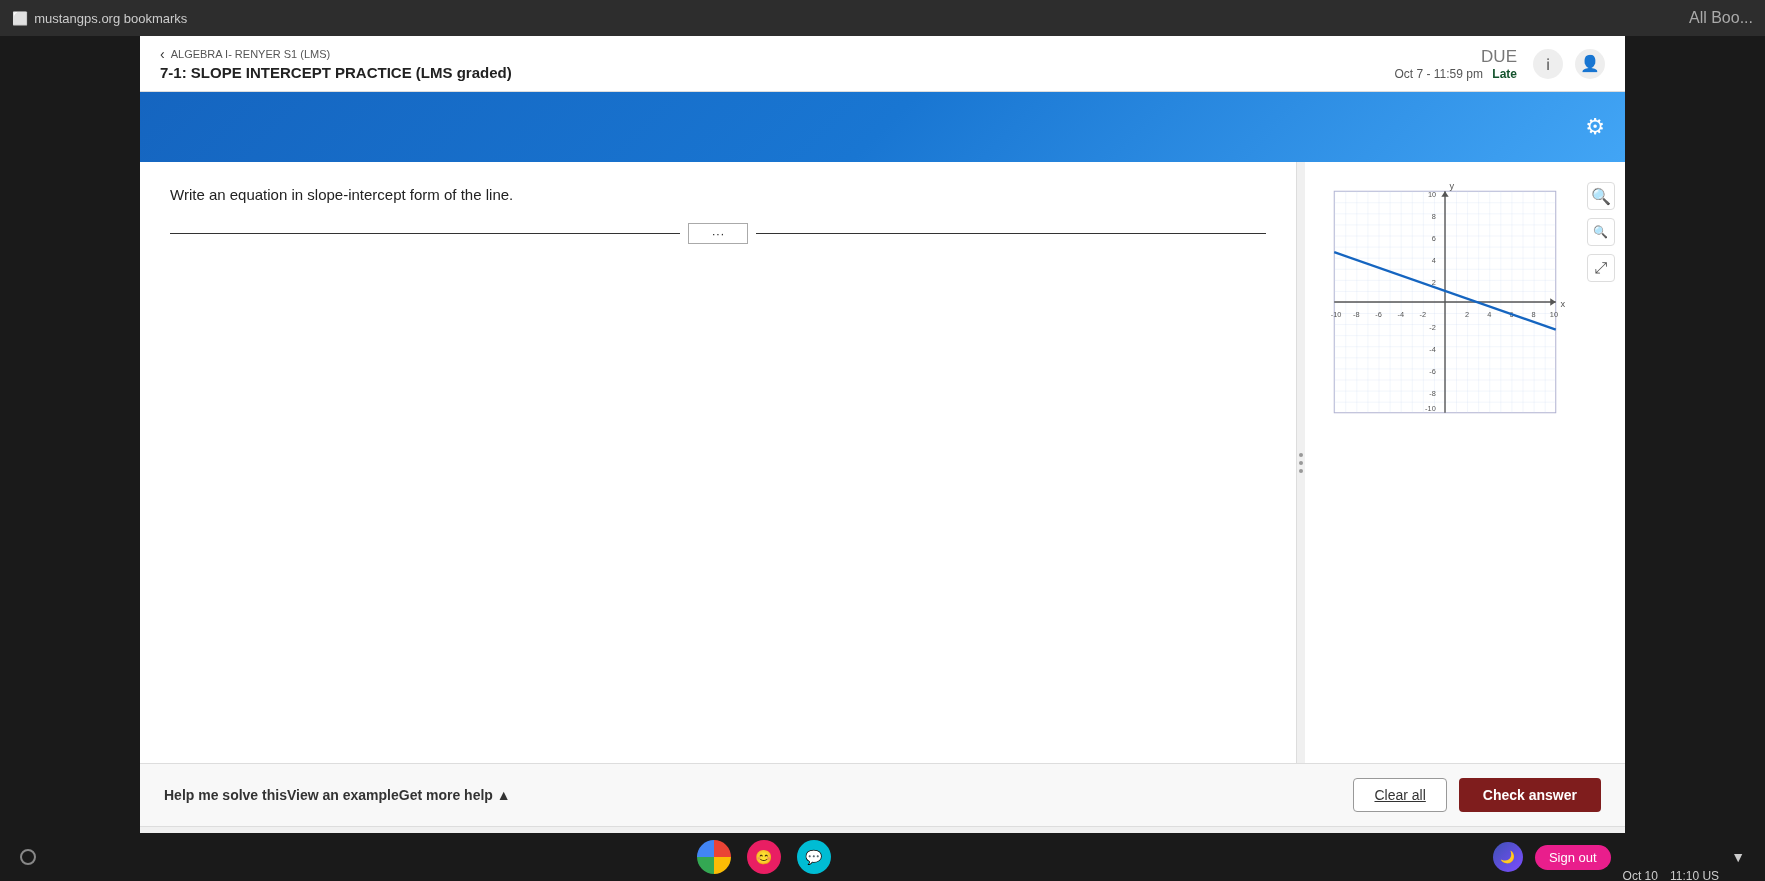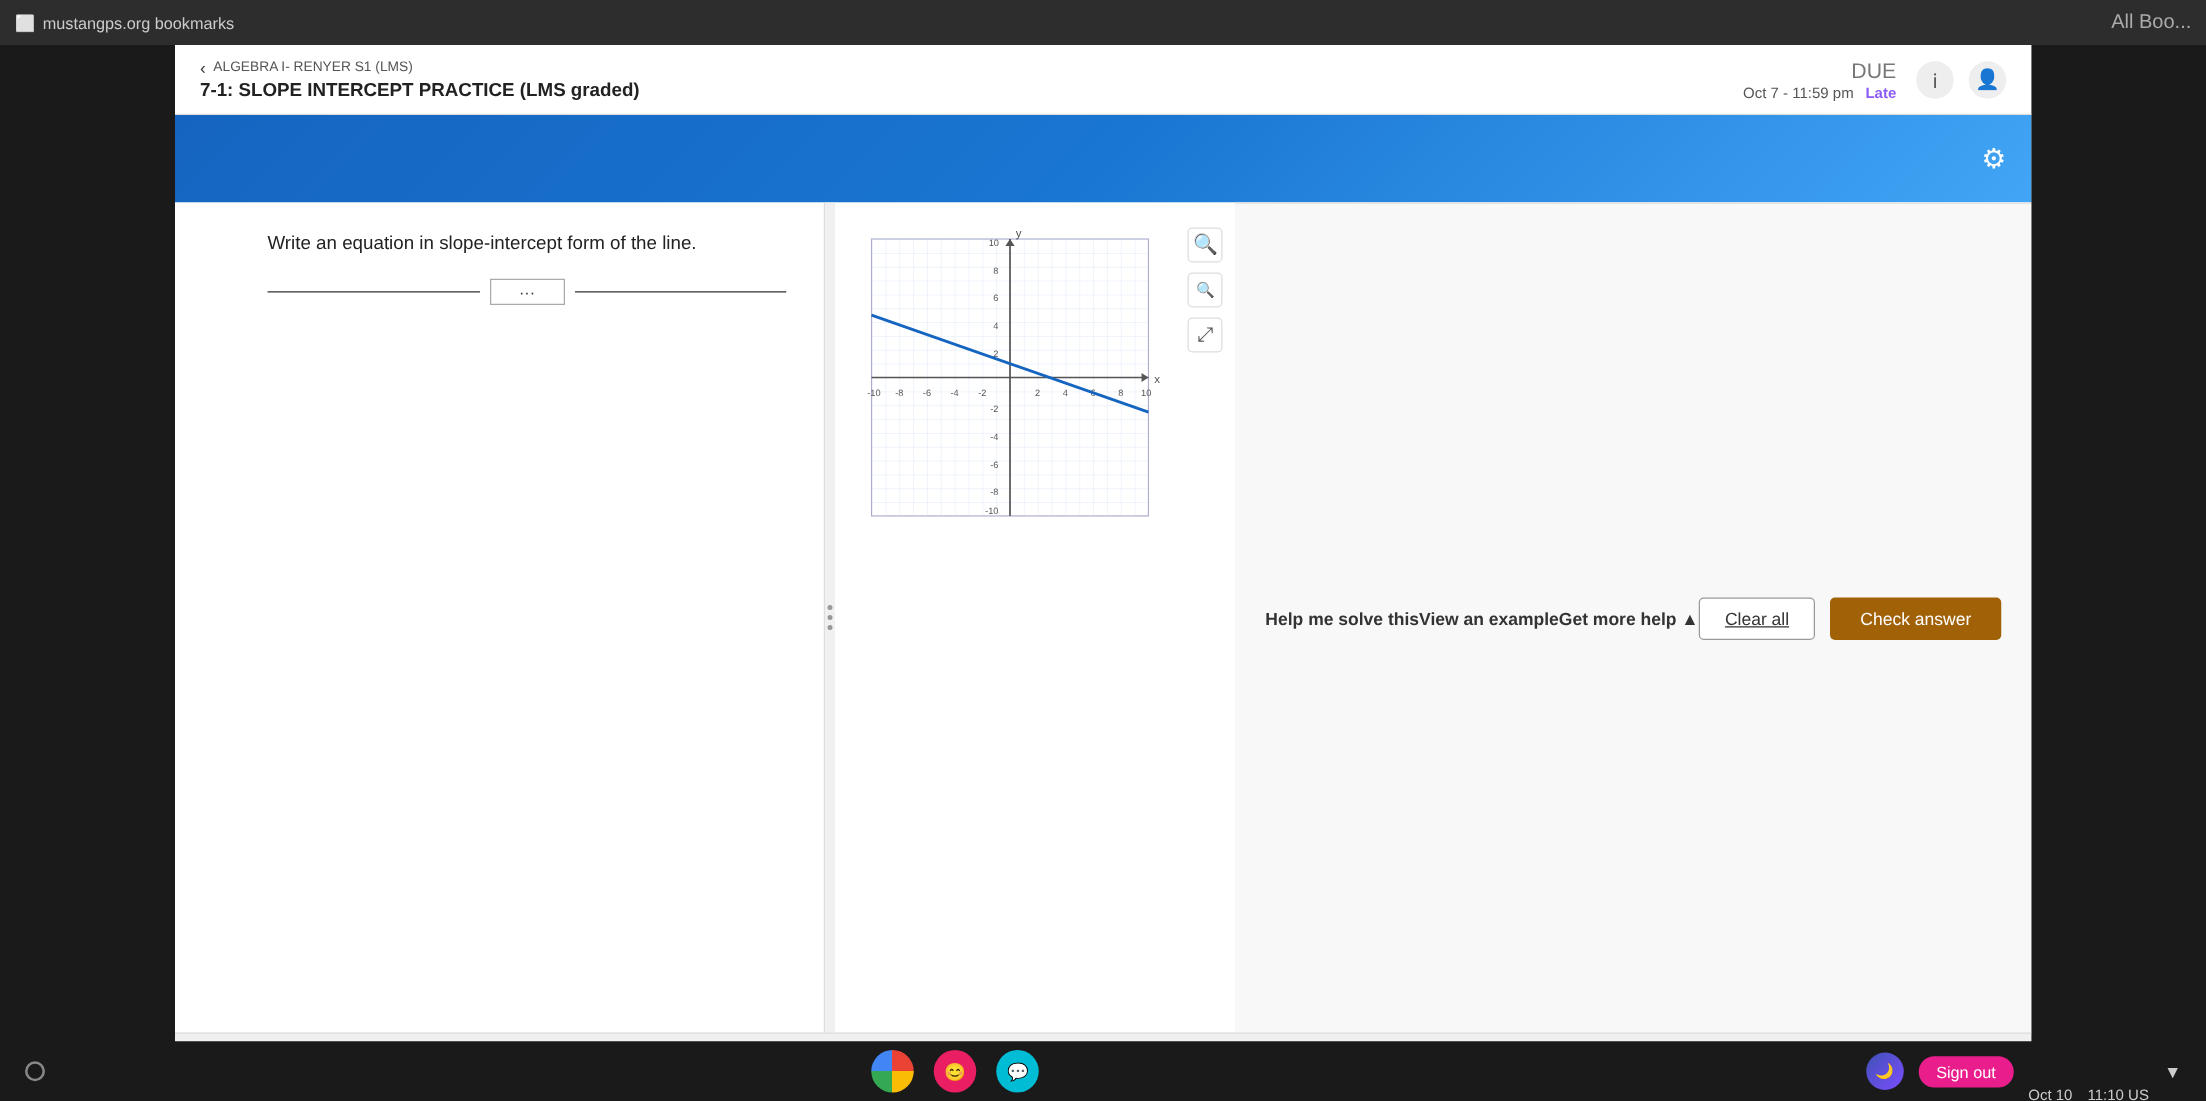--- a/index.html
+++ b/index.html
@@ -68,21 +68,21 @@
       display: flex;
       align-items: center;
       gap: 16px;
     }
     .due-info {
       text-align: right;
       font-size: 12px;
       color: #555;
     }
     .due-late {
-      color: #8b5cf6;
+      color: #14532d;
       font-weight: bold;
     }
     .header-icons {
       display: flex;
       gap: 12px;
       align-items: center;
     }
     .icon-circle {
       width: 30px;
       height: 30px;
@@ -109,23 +109,22 @@
       color: white;
       font-size: 22px;
       cursor: pointer;
     }
 
     
     .content-area {
       background: #fff;
       flex: 1;
       display: flex;
-      flex-direction: row;
+      flex-direction: column;
       overflow: hidden;
-      padding-left: 44px;
     }
 
     .question-body {
       display: flex;
       flex: 1;
       overflow: hidden;
     }
 
     
     .question-left {
@@ -263,28 +262,28 @@
       border: 1px solid #999;
       background: #fff;
       padding: 8px 20px;
       font-size: 14px;
       cursor: pointer;
       border-radius: 4px;
       color: #333;
       text-decoration: underline;
     }
     .btn-check {
-      background: #a16207;
+      background: #7f1d1d;
       color: white;
       border: none;
       padding: 8px 24px;
       font-size: 14px;
       cursor: pointer;
       border-radius: 4px;
-      font-weight: normal;
+      font-weight: bold;
     }
 
     
     .nav-bar {
       background: #f0f0f0;
       padding: 10px 20px;
       display: flex;
       align-items: center;
       justify-content: space-between;
       border-top: 1px solid #ddd;

